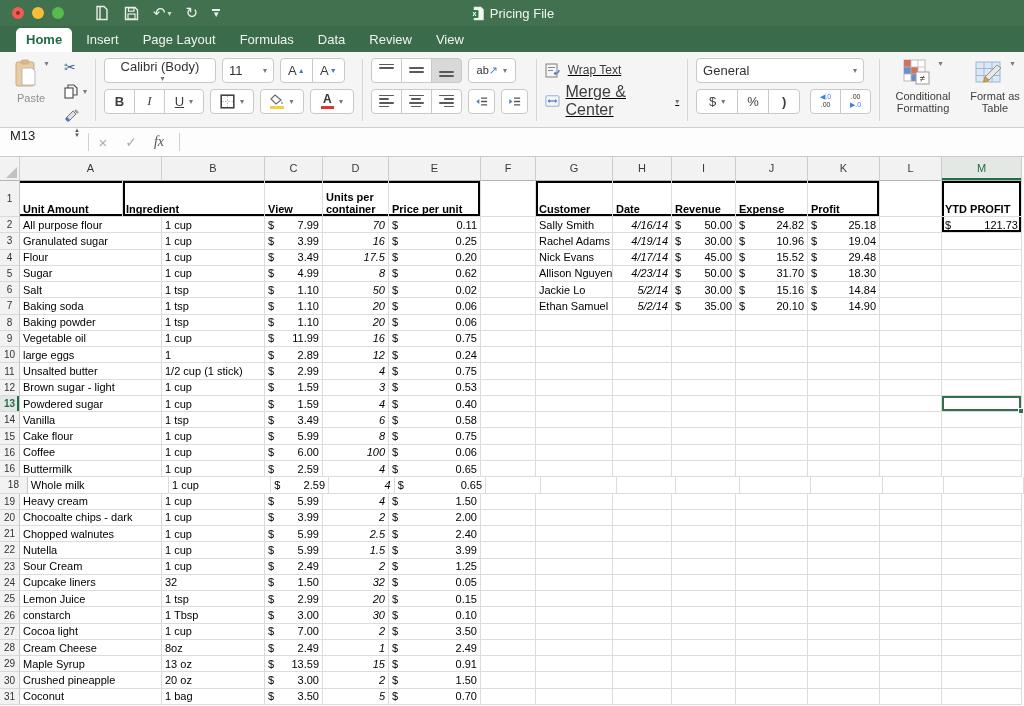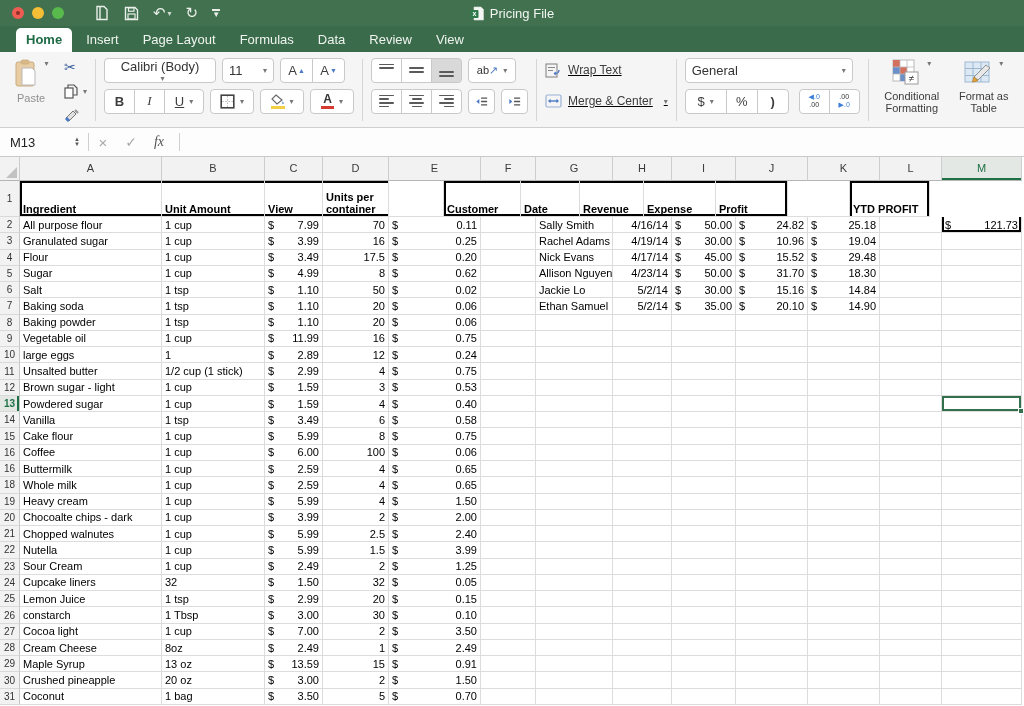--- a/index.html
+++ b/index.html
@@ -49,41 +49,41 @@
   .lines i { display:block; height:1.6px; background:#5a5a5a; border-radius:1px; }
   .bargroup { display:flex; flex-direction:column; align-items:center; }
   .decbtn { flex-direction:column; font-size:7px; line-height:8px; padding:0 4px; color:#333; }
   .decbtn .blue { color:#3d7edb; }
   .bi { font-weight:bold; }
   .it { font-style:italic; font-family:"Liberation Serif", serif; }
   .un { text-decoration:underline; }
 
   
   .fbar { height:29px; background:#fdfdfd; border-bottom:1px solid #cacaca; display:flex; align-items:center; }
-  .namebox { width:88px; height:100%; display:flex; align-items:center; padding-left:10px; position:relative; }
+  .namebox { width:88px; height:100%; display:flex; padding-left:10px; position:relative; }
   .namebox .nbtext { font-size:13px; color:#222; flex:1; }
   .stepper { display:flex; flex-direction:column; line-height:5px; font-size:6px; color:#555; margin-right:8px; }
   .fdiv { width:1px; height:18px; background:#d0d0d0; }
   .fico { width:28px; text-align:center; font-size:13px; color:#a9a9a9; }
   .fx { font-family:"Liberation Serif", serif; font-style:italic; color:#555; font-size:14px; }
 
   
   .sheet { position:relative; background:#fff; }
   .chrow { display:flex; height:24px; }
   .ch { background:#f2f2f2; border-right:1px solid #cdcdcd; border-bottom:1px solid #b5b5b5; font-size:11px; color:#3a3a3a; text-align:center; line-height:23px; }
   .ch.corner { position:relative; }
   .ch.corner::after { content:""; position:absolute; right:2px; bottom:2px; width:0; height:0; border-style:solid; border-width:0 0 11px 11px; border-color:transparent transparent #c2c2c2 transparent; }
   .ch.sel { background:#e3e8e4; color:#1e7145; box-shadow:inset 0 -2px 0 #1e7145; }
   .r { display:flex; height:16.27px; }
   .r.r1 { height:36px; }
   .rh { width:20px; background:#f2f2f2; border-right:1px solid #c6c6c6; border-bottom:1px solid #d9d9d9; font-size:10px; color:#333; text-align:center; display:flex; align-items:center; justify-content:center; }
   .rh.sel { background:#e3e8e4; color:#1e7145; box-shadow:inset -2px 0 0 #1e7145; font-weight:bold; }
   .c { border-right:1px solid #dcdcdc; border-bottom:1px solid #dcdcdc; font-size:11px; color:#000; display:flex; align-items:center; padding:0 3px; white-space:nowrap; overflow:visible; }
   .c.hd { font-weight:bold; align-items:flex-end; line-height:12px; white-space:normal; padding:1px 3px; }
-  .c.num { justify-content:flex-end; }
+  .c.num { justify-content:flex-end;font-style:italic; }
   .c.acct { justify-content:space-between; }
   .c.selcell { box-shadow:inset 0 0 0 2px #35704e !important; position:relative; z-index:5; }
   .c.selcell .handle { position:absolute; right:-3px; bottom:-3px; width:6px; height:6px; background:#35704e; border:1px solid #fff; }
 </style>
 </head>
 <body>
 
 <div class="titlebar">
   <div class="lights">
     <span class="light red"></span>
@@ -308,21 +308,21 @@
           <path d="M10.8 8.6l-2.2 1.9 2.2 1.9z" fill="#4a79c4"></path>
         </svg>
       <span style="font-size:12px;color:#3d3d3d;">Wrap Text</span>
     </div>
     <div class="rrow">
       <svg width="17" height="14" viewBox="0 0 17 14">
           <rect x="1" y="1" width="15" height="12" rx="1.5" fill="none" stroke="#9ab2d4" stroke-width="1.2"></rect>
           <path d="M4.5 7h8" stroke="#4a79c4" stroke-width="1.4"></path>
           <path d="M5.5 4.8L3 7l2.5 2.2zM11.5 4.8L14 7l-2.5 2.2z" fill="#4a79c4"></path>
         </svg>
-      <span style="font-size:12px;color:#3d3d3d;">Merge &amp; Center</span>
+      <span style="font-size:16px;color:#3d3d3d;">Merge &amp; Center</span>
       <span class="caretg">▾</span>
     </div>
   </div>
 
   <div class="vsep"></div>
 
   <div class="rgroup">
     <div class="rrow">
       <div class="combo" style="width:168px;">
         <span>General</span>
@@ -417,24 +417,25 @@
       <div class="ch" style="width: 77px;">G</div>
       <div class="ch" style="width: 59px;">H</div>
       <div class="ch" style="width: 64px;">I</div>
       <div class="ch" style="width: 72px;">J</div>
       <div class="ch" style="width: 72px;">K</div>
       <div class="ch" style="width: 62px;">L</div>
       <div class="ch sel" style="width: 80px;">M</div>
     </div>
     <div class="r r1">
       <div class="rh" style="width: 20px;">1</div>
+      <div class="c hd" style="width: 103px; box-shadow: rgb(0, 0, 0) 0px 2px 0px 0px inset, rgb(0, 0, 0) 0px -2px 0px 0px inset;">Unit Amount</div>
       <div class="c hd" style="width: 142px; box-shadow: rgb(0, 0, 0) 0px 2px 0px 0px inset, rgb(0, 0, 0) 0px -2px 0px 0px inset, rgb(0, 0, 0) 2px 0px 0px 0px inset;">Ingredient</div>
-      <div class="c hd" style="width: 103px; box-shadow: rgb(0, 0, 0) 0px 2px 0px 0px inset, rgb(0, 0, 0) 0px -2px 0px 0px inset;">Unit Amount</div>
       <div class="c hd" style="width: 58px; box-shadow: rgb(0, 0, 0) 0px 2px 0px 0px inset, rgb(0, 0, 0) 0px -2px 0px 0px inset;">View</div>
       <div class="c hd" style="width: 66px; box-shadow: rgb(0, 0, 0) 0px 2px 0px 0px inset, rgb(0, 0, 0) 0px -2px 0px 0px inset;">Units per container</div>
+      <div class="c hd" style="width: 92px; box-shadow: rgb(0, 0, 0) 0px 2px 0px 0px inset, rgb(0, 0, 0) 0px -2px 0px 0px inset, rgb(0, 0, 0) -2px 0px 0px 0px inset;">Price per unit</div>
       <div class="c hd" style="width: 55px;"></div>
       <div class="c hd" style="width: 77px; box-shadow: rgb(0, 0, 0) 0px 2px 0px 0px inset, rgb(0, 0, 0) 0px -2px 0px 0px inset, rgb(0, 0, 0) 2px 0px 0px 0px inset;">Customer</div>
       <div class="c hd" style="width: 59px; box-shadow: rgb(0, 0, 0) 0px 2px 0px 0px inset, rgb(0, 0, 0) 0px -2px 0px 0px inset;">Date</div>
       <div class="c hd" style="width: 64px; box-shadow: rgb(0, 0, 0) 0px 2px 0px 0px inset, rgb(0, 0, 0) 0px -2px 0px 0px inset;">Revenue</div>
       <div class="c hd" style="width: 72px; box-shadow: rgb(0, 0, 0) 0px 2px 0px 0px inset, rgb(0, 0, 0) 0px -2px 0px 0px inset;">Expense</div>
       <div class="c hd" style="width: 72px; box-shadow: rgb(0, 0, 0) 0px 2px 0px 0px inset, rgb(0, 0, 0) 0px -2px 0px 0px inset, rgb(0, 0, 0) -2px 0px 0px 0px inset;">Profit</div>
       <div class="c hd" style="width: 62px;"></div>
       <div class="c hd" style="width: 80px; box-shadow: rgb(0, 0, 0) 0px 2px 0px 0px inset, rgb(0, 0, 0) 2px 0px 0px 0px inset, rgb(0, 0, 0) -2px 0px 0px 0px inset;">YTD PROFIT</div>
     </div>
     <div class="r">
@@ -842,21 +843,21 @@
       <div class="c" style="width: 55px;"></div>
       <div class="c" style="width: 77px;"></div>
       <div class="c" style="width: 59px;"></div>
       <div class="c" style="width: 64px;"></div>
       <div class="c" style="width: 72px;"></div>
       <div class="c" style="width: 72px;"></div>
       <div class="c" style="width: 62px;"></div>
       <div class="c" style="width: 80px;"></div>
     </div>
     <div class="r">
-      <div class="rh" style="width: 20px;">18</div>
+      <div class="rh" style="width: 28px;">18</div>
       <div class="c" style="width: 142px;">Whole milk</div>
       <div class="c" style="width: 103px;">1 cup</div>
       <div class="c acct" style="width: 58px;">
         <span>$</span>
         <span>2.59</span>
       </div>
       <div class="c num" style="width: 66px;">4</div>
       <div class="c acct" style="width: 92px;">
         <span>$</span>
         <span>0.65</span>

